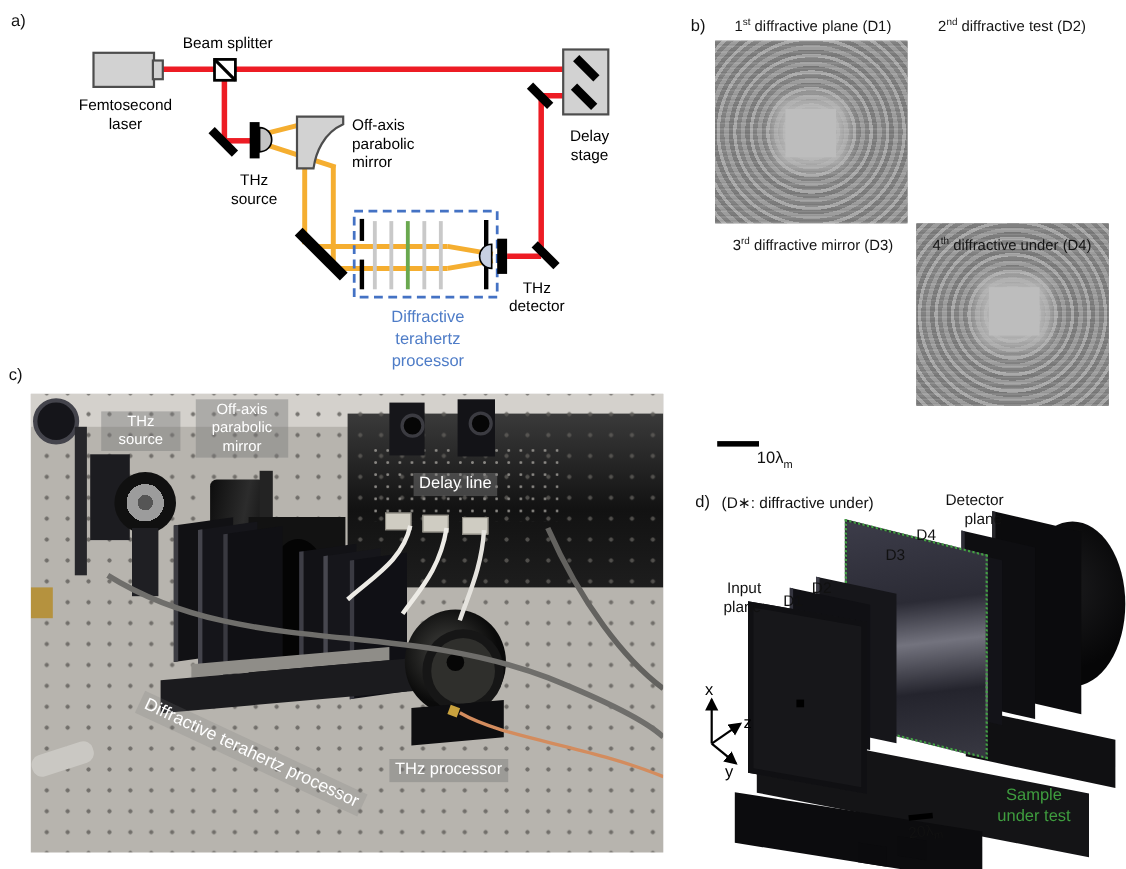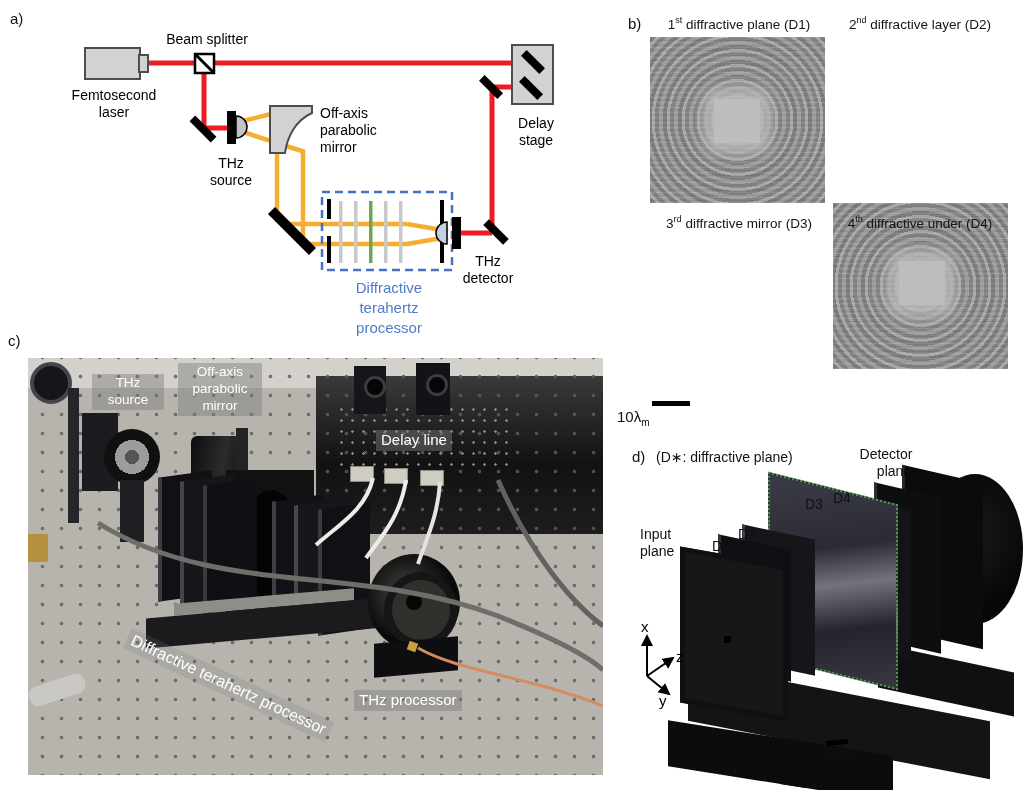--- a/index.html
+++ b/index.html
@@ -148,36 +148,36 @@
       <text x="389" y="333" font-size="15" text-anchor="middle">processor</text>
     </g>
   </svg>
 
   <div class="abs panel-letter" style="left:628px;top:15px">b)</div>
 
   <div class="abs b-title" style="left:653px;top:15px;width:172px">
     <span>1</span><sup>st</sup><span> diffractive plane (D1)</span>
   </div>
   <div class="abs b-title" style="left:825px;top:15px;width:190px">
-    <span>2</span><sup>nd</sup><span> diffractive layer (D2)</span>
+    <span>2</span><sup>nd</sup><span> diffractive test (D2)</span>
   </div>
   <div class="abs dlayer v1" style="left:650px;top:37px"></div>
   <div class="abs dlayer v2" style="left:833px;top:37px"></div>
 
   <div class="abs b-title" style="left:653px;top:214px;width:172px">
     <span>3</span><sup>rd</sup><span> diffractive mirror (D3)</span>
   </div>
   <div class="abs b-title" style="left:825px;top:214px;width:190px">
     <span>4</span><sup>th</sup><span> diffractive under (D4)</span>
   </div>
   <div class="abs dlayer v3" style="left:650px;top:233px"></div>
   <div class="abs dlayer v4" style="left:833px;top:233px"></div>
 
   <div class="abs scalebar-bar" style="left:652px;top:401px;width:38px"></div>
-  <div class="abs scalebar-text" style="left:617px;top:408px">
+  <div class="abs scalebar-text" style="left:688px;top:408px">
     <span>10λ</span><sub>m</sub>
   </div>
 
   <div class="abs panel-letter" style="left:8px;top:332px">c)</div>
 
   <div class="abs" id="panel-c">
 
     <div class="abs" style="left:0;top:0;width:575px;height:30px;background:#d4d1cc"></div>
     <div class="abs" style="left:288px;top:18px;width:287px;height:158px;background:linear-gradient(#3a3a3a,#121212 55%,#1d1d1d)"></div>
     <div class="c-dots"></div>
@@ -238,21 +238,21 @@
         <div>parabolic</div>
         <div>mirror</div>
     </div>
     <div class="photo-label" style="left:348px;top:72px;font-size:15px">Delay line</div>
     <div class="photo-label" style="left:104px;top:270px;font-size:16px;background:rgba(120,120,120,.2);transform:rotate(25deg);transform-origin:left top">Diffractive terahertz processor</div>
     <div class="photo-label" style="left:326px;top:332px;font-size:15px">THz processor</div>
   </div>
 
   <div class="abs" id="panel-d">
     <div class="abs panel-letter" style="left:2px;top:8px">d)</div>
-    <div class="d-label" style="left:26px;top:9px">(D∗: diffractive plane)</div>
+    <div class="d-label" style="left:26px;top:9px">(D∗: diffractive under)</div>
 
     <div class="plate" style="left:248px;top:218px;width:136px;height:44px;background:#101012;transform:skewY(12deg)"></div>
     <div class="plate" style="left:58px;top:252px;width:302px;height:58px;background:#141416;transform:skewY(11deg)"></div>
     <div class="plate" style="left:38px;top:298px;width:225px;height:46px;background:#0c0c0e;transform:skewY(9deg)"></div>
     <div class="plate" style="left:150px;top:328px;width:26px;height:18px;background:#0b0b0d;transform:skewY(9deg)"></div>
     <div class="plate" style="left:186px;top:322px;width:26px;height:18px;background:#0b0b0d;transform:skewY(9deg)"></div>
 
     <div class="abs" style="left:297px;top:34px;width:96px;height:150px;border-radius:50%;background:radial-gradient(circle at 36% 40%, #1d1d1f, #060607 70%)"></div>
     <div class="plate" style="left:272px;top:34px;width:78px;height:166px;background:#0b0b0d;border-left:3px solid #26262a;transform:skewY(13deg)"></div>
 
@@ -265,25 +265,25 @@
 
     <div class="plate" style="left:112px;top:92px;width:70px;height:136px;background:#16161a;border-left:3px solid #40404a;transform:skewY(12deg)"></div>
     <div class="plate" style="left:88px;top:102px;width:70px;height:132px;background:#101014;border-left:3px solid #34343e;transform:skewY(12deg)"></div>
     <div class="plate" style="left:50px;top:116px;width:98px;height:146px;background:#17171a;border:5px solid #101013;transform:skewY(10deg)"></div>
     <div class="abs" style="left:94px;top:196px;width:7px;height:7px;background:#000"></div>
 
     <div class="d-label" style="left:213px;top:6px;width:86px;text-align:center">
       <div>Detector</div>
       <div style="margin-left:16px">plane</div>
     </div>
-    <div class="d-label" style="left:203px;top:50px">D4</div>
+    <div class="d-label" style="left:203px;top:38px">D4</div>
     <div class="d-label" style="left:175px;top:56px">D3</div>
     <div class="d-label" style="left:108px;top:86px">D2</div>
     <div class="d-label" style="left:82px;top:98px">D1</div>
-    <div class="d-label" style="left:10px;top:86px;width:52px;text-align:left">
+    <div class="d-label" style="left:10px;top:86px;width:52px;text-align:right">
       <div>Input</div>
       <div>plane</div>
     </div>
 
     <svg class="abs" style="left:2px;top:178px" width="56" height="92" viewBox="0 0 56 92">
       <defs>
         <marker id="ah" markerWidth="8" markerHeight="8" refX="5" refY="3" orient="auto">
           <path d="M0 0 L6 3 L0 6 Z" fill="#000"></path>
         </marker>
       </defs>
@@ -295,15 +295,19 @@
       <text x="9" y="14" font-size="15">x</text>
       <text x="44" y="44" font-size="15">z</text>
       <text x="27" y="88" font-size="15">y</text>
     </svg>
 
     <div class="abs scalebar-bar" style="left:196px;top:300px;width:22px;transform:rotate(-6deg)"></div>
     <div class="abs scalebar-text" style="left:196px;top:307px;font-size:14px;transform:rotate(-8deg)">
       <span>20λ</span><sub>m</sub>
     </div>
 
+    <div class="abs green-text" style="left:252px;top:274px;width:116px">
+      <div>Sample</div>
+      <div>under test</div>
+    </div>
   </div>
 
 </div>
 
 </body></html>

